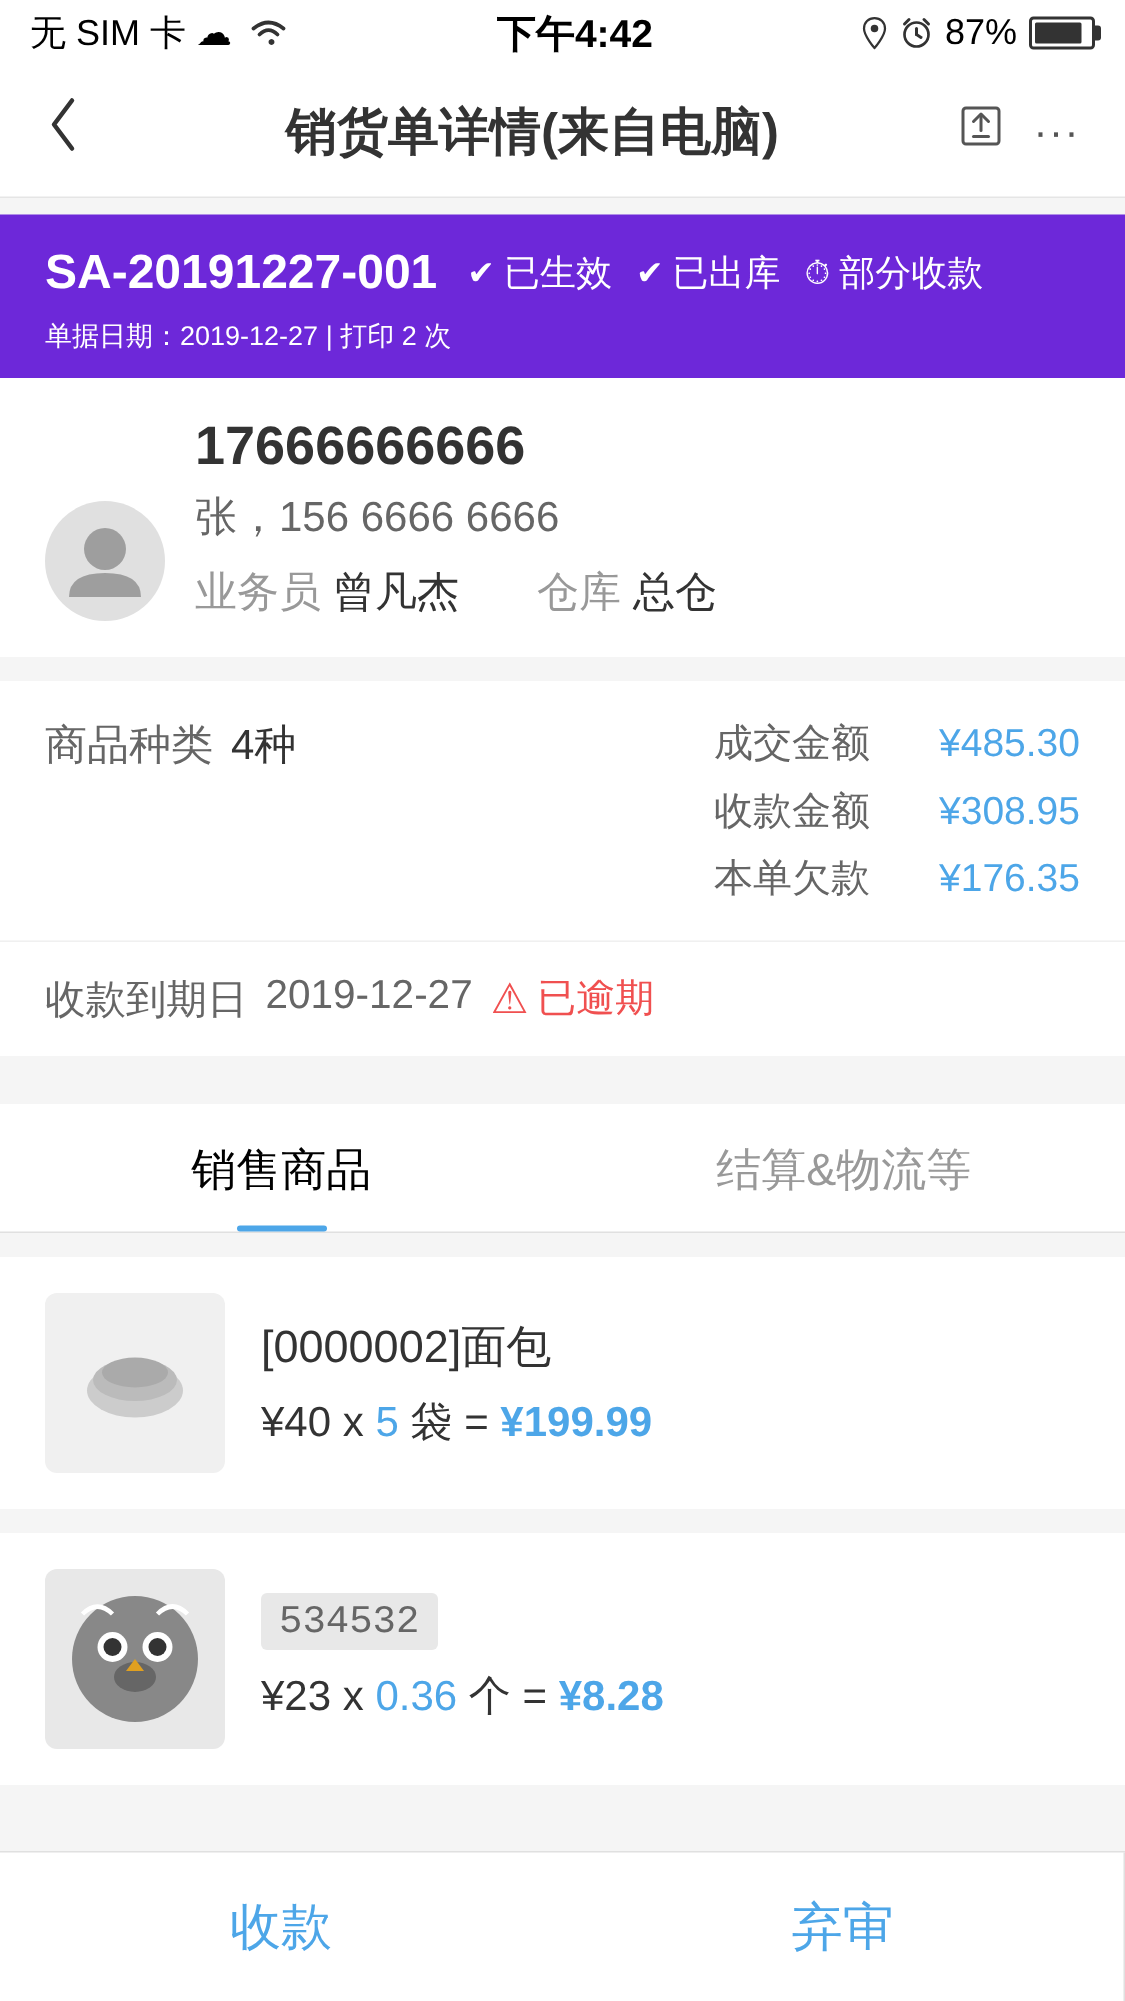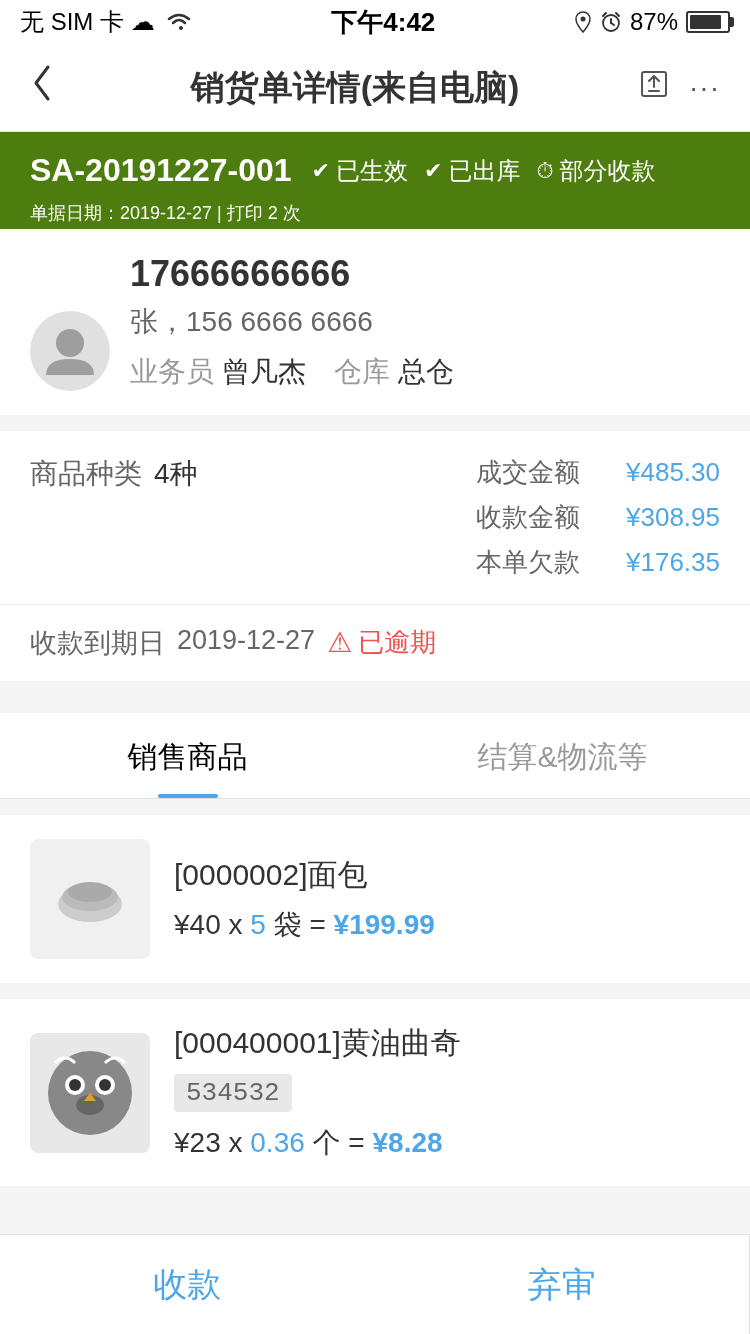--- a/index.html
+++ b/index.html
@@ -65,22 +65,23 @@
       display: flex;
       align-items: center;
       gap: 20px;
       width: 100px;
       justify-content: flex-end;
     }
     .nav-icon { font-size: 32px; color: #555; cursor: pointer; }
 
     
     .order-banner {
-      background: #4d7c0f;
-      padding: 20px 30px 4px;
+      background: #6d28d9;
+      padding: 20px 30px 16px;
+      margin-top: 11px;
     }
     .order-banner-top {
       display: flex;
       align-items: center;
       gap: 20px;
       margin-bottom: 12px;
     }
     .order-number {
       font-size: 32px;
       font-weight: 700;
@@ -130,21 +131,21 @@
       color: #333;
       margin-bottom: 8px;
     }
     .customer-phone {
       font-size: 28px;
       color: #666;
       margin-bottom: 12px;
     }
     .customer-meta {
       display: flex;
-      gap: 28px;
+      gap: 52px;
       font-size: 28px;
       color: #666;
     }
     .meta-item { display: flex; gap: 8px; }
     .meta-label { color: #999; }
     .meta-value { color: #333; }
 
     
     .divider {
       height: 16px;
@@ -483,21 +484,20 @@
           <circle cx="65" cy="42" r="10" fill="#fff"></circle>
           <circle cx="35" cy="42" r="6" fill="#333"></circle>
           <circle cx="65" cy="42" r="6" fill="#333"></circle>
           <ellipse cx="50" cy="62" rx="14" ry="10" fill="#666"></ellipse>
           <polygon points="50,50 44,58 56,58" fill="#e0a020"></polygon>
           <path d="M15 20 Q25 10 35 20" stroke="#fff" stroke-width="3" fill="none"></path>
           <path d="M65 20 Q75 10 85 20" stroke="#fff" stroke-width="3" fill="none"></path>
         </svg>
       </div>
       <div class="product-info">
-        <div class="product-name">[000400001]黄油曲奇</div>
         <div class="product-badge">534532</div>
         <div class="product-price">
           <span>¥23</span>
           <span> x </span>
           <span class="qty">0.36</span>
           <span>个</span>
           <span> = </span>
           <span class="total">¥8.28</span>
         </div>
       </div>

